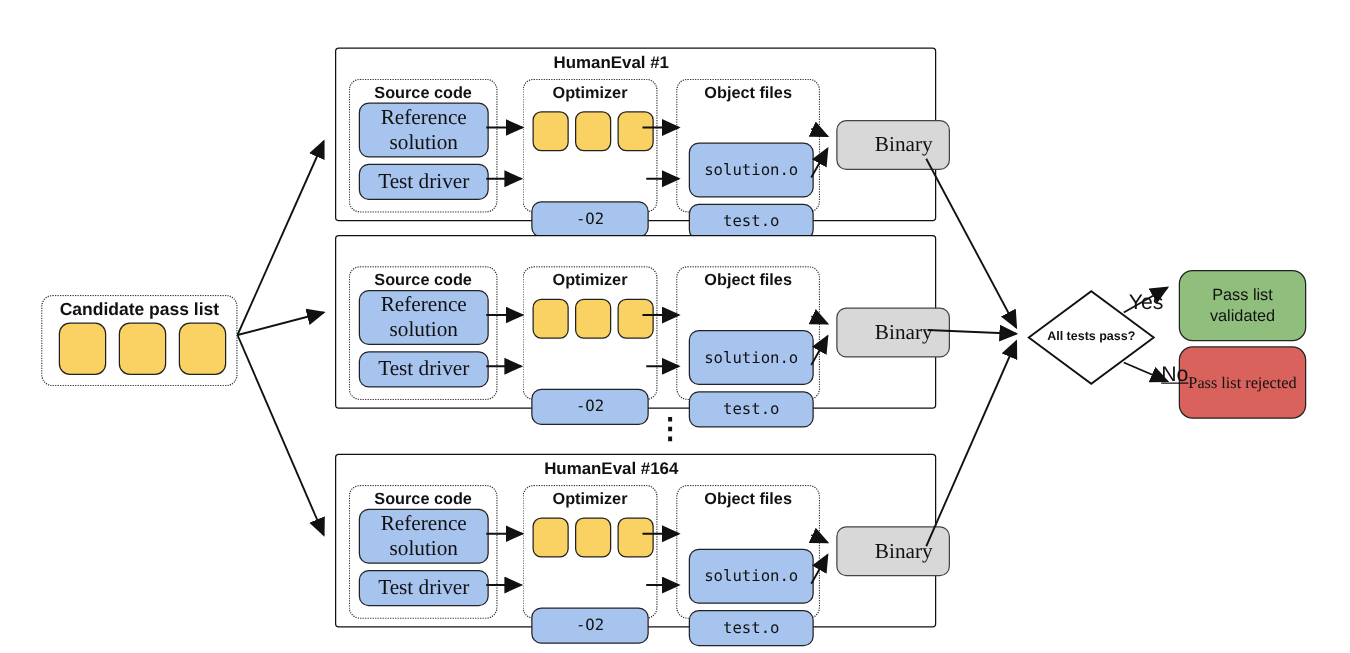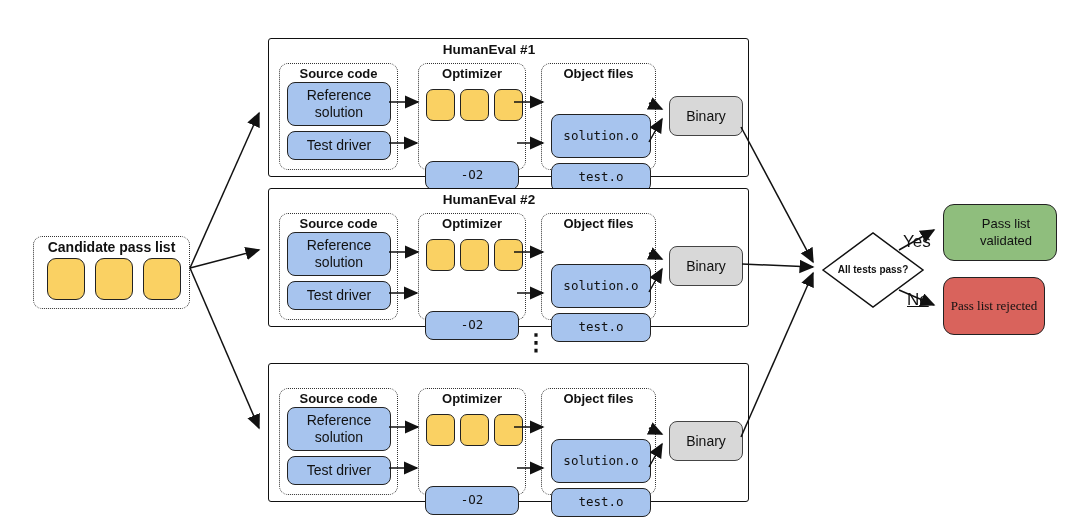--- a/index.html
+++ b/index.html
@@ -17,23 +17,23 @@
   .dotted{position:absolute; border:1.6px dotted #333; border-radius:9px; background:#fff;}
   .dotted-label{position:absolute; top:2px; left:0; right:0; text-align:center; font-weight:bold; font-size:13px; white-space:nowrap;}
 
   
   .panel{position:absolute; left:268px; width:479px; height:137px; background:#fff;
          border:1.7px solid #111; border-radius:3px;}
   .panel-title{position:absolute; top:3px; left:0; width:440px; text-align:center; font-weight:bold; font-size:13.5px;}
 
   
   .bx{position:absolute; display:flex; align-items:center; justify-content:center;
-      text-align:center; font-size:14px; line-height:1.18; border:1.6px solid #222; border-radius:8px;}
+      text-align:center; font-size:17px; line-height:1.18; border:1.6px solid #222; border-radius:8px;font-family:Liberation Serif, serif;}
   .blue{background:var(--blue);}
-  .grayb{background:var(--gray); border-color:#444;}
+  .grayb{background:var(--gray); border-color:#444;padding-left:17px;}
   .mono{font-family:"DejaVu Sans Mono", monospace; font-size:12.5px;margin-top:32px;}
 
   
   .tokens{position:absolute; display:flex;}
   .token{width:27px; height:30px; background:var(--yellow); border:1.6px solid #222; border-radius:7px;}
   .tokens.small{gap:5px;}
   .tokens.big{gap:10px;}
   .token.big{width:36px; height:40px; border-radius:9px;}
 
   
@@ -122,21 +122,20 @@
     <div class="bx blue mono" style="left:156px; top:90px; width:92px; height:27px;">-O2</div>
     <div class="dotted" style="left:272px; top:24px; width:113px; height:105px;">
       <div class="dotted-label">Object files</div>
     </div>
     <div class="bx blue mono" style="left:282px; top:43px; width:98px; height:42px;">solution.o</div>
     <div class="bx blue mono" style="left:282px; top:92px; width:98px; height:27px;">test.o</div>
     <div class="bx grayb" style="left:400px; top:57px; width:72px; height:38px;">Binary</div>
   </div>
 
   <div class="panel" style="top:188px;">
-    <div class="panel-title">HumanEval #2</div>
     <div class="dotted" style="left:10px; top:24px; width:117px; height:105px;">
       <div class="dotted-label">Source code</div>
     </div>
     <div class="bx blue" style="left:18px; top:43px; width:102px; height:42px;">Reference solution</div>
     <div class="bx blue" style="left:18px; top:92px; width:102px; height:27px;">Test driver</div>
     <div class="dotted" style="left:149px; top:24px; width:106px; height:105px;">
       <div class="dotted-label">Optimizer</div>
     </div>
     <div class="tokens small" style="left:157px; top:50px;">
         <div class="token"></div>
@@ -148,20 +147,21 @@
       <div class="dotted-label">Object files</div>
     </div>
     <div class="bx blue mono" style="left:282px; top:43px; width:98px; height:42px;">solution.o</div>
     <div class="bx blue mono" style="left:282px; top:92px; width:98px; height:27px;">test.o</div>
     <div class="bx grayb" style="left:400px; top:57px; width:72px; height:38px;">Binary</div>
   </div>
 
   <div class="ellipsis">⋮</div>
 
   <div class="panel" style="top:363px;">
+    <div class="panel-title">HumanEval #164</div>
     <div class="dotted" style="left:10px; top:24px; width:117px; height:105px;">
       <div class="dotted-label">Source code</div>
     </div>
     <div class="bx blue" style="left:18px; top:43px; width:102px; height:42px;">Reference solution</div>
     <div class="bx blue" style="left:18px; top:92px; width:102px; height:27px;">Test driver</div>
     <div class="dotted" style="left:149px; top:24px; width:106px; height:105px;">
       <div class="dotted-label">Optimizer</div>
     </div>
     <div class="tokens small" style="left:157px; top:50px;">
         <div class="token"></div>
@@ -172,18 +172,18 @@
     <div class="dotted" style="left:272px; top:24px; width:113px; height:105px;">
       <div class="dotted-label">Object files</div>
     </div>
     <div class="bx blue mono" style="left:282px; top:43px; width:98px; height:42px;">solution.o</div>
     <div class="bx blue mono" style="left:282px; top:92px; width:98px; height:27px;">test.o</div>
     <div class="bx grayb" style="left:400px; top:57px; width:72px; height:38px;">Binary</div>
   </div>
 
   <div class="diamond-text">All tests pass?</div>
   <div class="edge-label" style="left:903px; top:232px;">Yes</div>
-  <div class="edge-label" style="left:907px; top:290px;text-decoration:underline;">No</div>
+  <div class="edge-label" style="left:929px; top:290px;text-decoration:underline;">No</div>
 
-  <div class="outcome" style="top:204px; height:55px; background:var(--green);padding-left:12px;">Pass list validated</div>
+  <div class="outcome" style="top:216px; height:55px; background:var(--green);">Pass list validated</div>
   <div class="outcome" style="top:277px; height:56px; background:var(--red);font-family:Liberation Serif, serif;">Pass list rejected</div>
 
 </div>
 
 </body></html>

